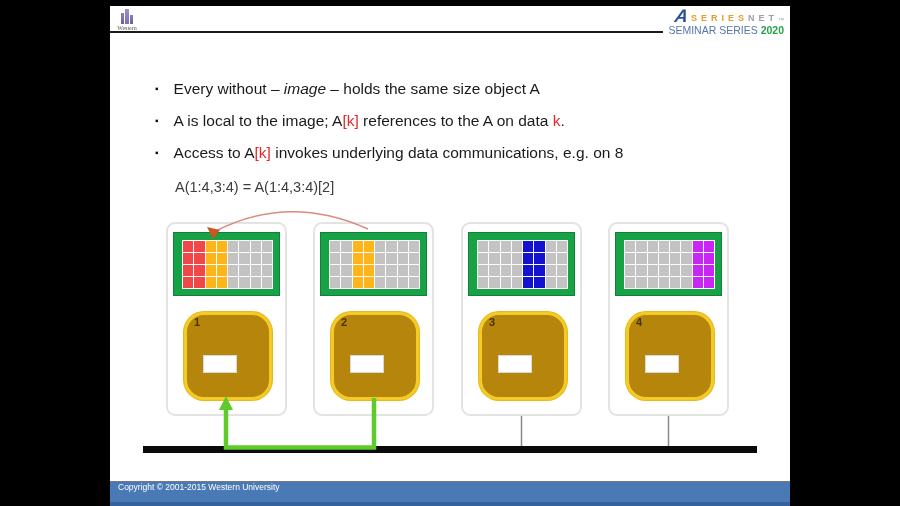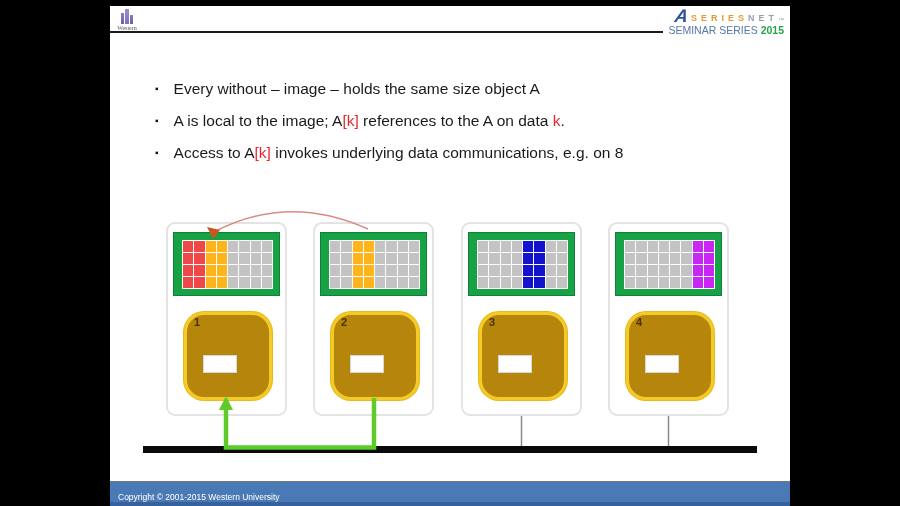--- a/index.html
+++ b/index.html
@@ -25,21 +25,21 @@
   .sn-tm { color:#9aa0a6; font-size:6px; vertical-align:super; }
   .sn-row2 { margin-top:1px; font-size:10.5px; }
   .sn-blue { color:#5577aa; }
   .sn-green { color:#27a54a; font-weight:bold; }
 
   
   .heading { position:absolute; left:37px; top:42px; font-size:18px; font-weight:bold; color:#111; }
   .bullet { position:absolute; left:45px; display:flex; align-items:baseline; font-size:15.5px; color:#1a1a1a; white-space:nowrap; }
   .bullet .mk { font-size:10px; margin-right:15px; color:#111; position:relative; top:-2px; }
   .b1 { top:74px; } .b2 { top:106px; } .b3 { top:138px; }
-  .it { }
+  .it { font-style:italic; }
   .red { color:#e0282e; }
   .formula { position:absolute; left:65px; top:173px; font-size:14.5px; color:#3c3c3c; }
 
   
   .panel { position:absolute; top:216px; width:121px; height:194px; background:#fff;
            border:2px solid #e3e3e3; border-radius:9px; }
   .p1 { left:56px; } .p2 { left:203px; } .p3 { left:351px; } .p4 { left:498px; }
   .board { position:absolute; left:5px; top:8px; width:107px; height:64px; background:#18a246; border:1px solid #11813a; }
   .grid { position:absolute; left:8px; top:7px; width:91px; height:49px;
           display:grid; grid-template-columns:repeat(8,1fr); grid-template-rows:repeat(4,1fr);
@@ -48,21 +48,21 @@
   .gold { position:absolute; left:16px; top:88px; width:88px; height:88px; background:#b5860b;
           border:3px solid #f4ca28; border-radius:20px; box-shadow:0 0 0 1px #e7ba17; }
   .gold .num { position:absolute; left:7px; top:1px; font-size:11px; font-weight:bold; color:#4a3200; }
   .slot { position:absolute; left:16px; top:40px; width:34px; height:18px; background:#fff; border:1px solid #d8d8d8; }
 
   .overlay { position:absolute; left:0; top:0; width:680px; height:500px; pointer-events:none; }
 
   
   .footer { position:absolute; left:0; bottom:0; width:680px; height:25px; background:#4a7ab5;
             border-top:1px solid #777; border-bottom:4px solid #35619c;
-            display:flex; justify-content:space-between; align-items:flex-end; padding:0 6px 0 8px;
+            display:flex; justify-content:space-between; align-items:flex-start; padding:0 6px 0 8px;
             color:#fff; font-size:8.5px; white-space:nowrap; }
 </style>
 </head>
 <body>
 
 <div class="stage">
   <div class="slide">
 
     <div class="western">
       <div class="w-icon"></div>
@@ -71,38 +71,39 @@
     <div class="hdr-sep"></div>
     <div class="sharcnet">
       <div class="sn-row1">
         <span class="sn-a">A</span>
         <span class="sn-orange">SERIES</span>
         <span class="sn-gray">NET</span>
         <span class="sn-tm">™</span>
       </div>
       <div class="sn-row2">
         <span class="sn-blue">SEMINAR SERIES</span>
-        <span class="sn-green">2015</span>
+        <span class="sn-green">2020</span>
       </div>
     </div>
 
 
     <div class="bullet b1">
       <span class="mk">▪</span>
       <span><span>Every without – </span><span class="it">image</span><span> – holds the same size object A</span></span>
     </div>
     <div class="bullet b2">
       <span class="mk">▪</span>
       <span><span>A is local to the image; A</span><span class="red">[k]</span><span> references to the A on data </span><span class="red">k</span><span>.</span></span>
     </div>
     <div class="bullet b3">
       <span class="mk">▪</span>
       <span><span>Access to A</span><span class="red">[k]</span><span> invokes underlying data communications, e.g. on 8</span></span>
     </div>
 
+    <div class="formula">A(1:4,3:4) = A(1:4,3:4)[2]</div>
 
     <div class="panel p1">
       <div class="board">
           <div class="grid">
             <div class="cell" style="background: rgb(240, 72, 72);"></div>
             <div class="cell" style="background: rgb(240, 72, 72);"></div>
             <div class="cell" style="background: rgb(255, 180, 26);"></div>
             <div class="cell" style="background: rgb(255, 180, 26);"></div>
             <div class="cell" style="background: rgb(195, 195, 195);"></div>
             <div class="cell" style="background: rgb(195, 195, 195);"></div>

